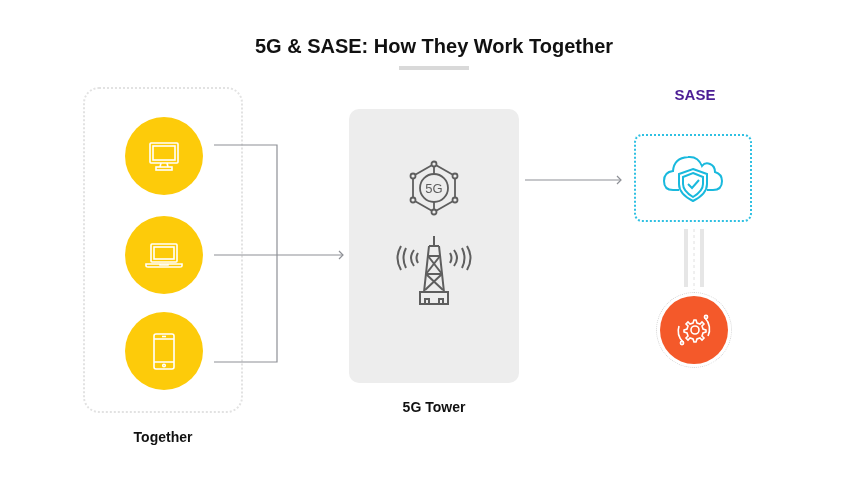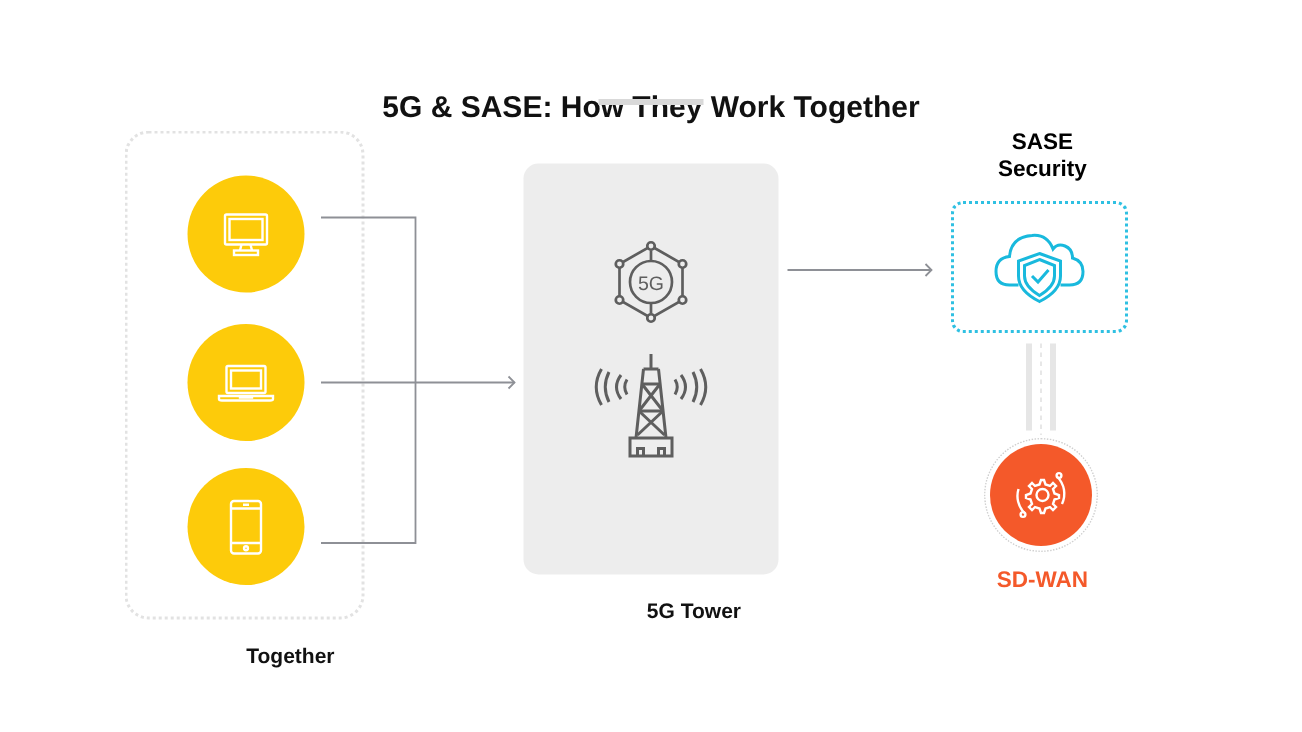--- a/index.html
+++ b/index.html
@@ -1,24 +1,24 @@
 <!DOCTYPE html>
 <html><head>
   <meta charset="utf-8">
   <style>
     html, body { margin:0; padding:0; background:#ffffff; }
     body { width:868px; height:488px; position:relative; overflow:hidden; font-family:"Liberation Sans", sans-serif; }
     .abs { position:absolute; }
-    .title { left:0; width:868px; top:35px; text-align:center; font-size:20px; font-weight:bold; color:#111;margin-top:26px; }
+    .title { left:0; width:868px; top:35px; text-align:center; font-size:20px; font-weight:bold; color:#111; }
     .title-bar { left:399px; top:66px; width:70px; height:4px; background:#d9d9d9; }
     .devices-box { left:83px; top:87px; width:160px; height:326px; border:2px dotted #e2e2e2; border-radius:16px; box-sizing:border-box; }
     .device-circle { width:78px; height:78px; border-radius:50%; background:#fdcb0a; display:flex; align-items:center; justify-content:center; }
-    .label { font-weight:bold; font-size:14px; color:#111; text-align:right; }
+    .label { font-weight:bold; font-size:14px; color:#111; text-align:center; }
     .tower-box { left:349px; top:109px; width:170px; height:274px; background:#ededed; border-radius:10px; }
-    .sase-title { left:630px; top:86px; width:130px; text-align:center; color:#000000; font-weight:bold; font-size:15px; line-height:18px; }
+    .sase-title { left:630px; top:86px; width:130px; text-align:center; color:#4c1d95; font-weight:bold; font-size:15px; line-height:18px; }
     .sase-box { left:634px; top:134px; width:118px; height:88px; border:2px dotted #2fc0e2; border-radius:8px; box-sizing:border-box; display:flex; align-items:center; justify-content:center; }
     .sdwan-ring { left:656px; top:292px; width:76px; height:76px; border-radius:50%; border:1.5px dotted #d0d0d0; box-sizing:border-box; display:flex; align-items:center; justify-content:center; }
     .sdwan-circle { width:68px; height:68px; border-radius:50%; background:#f4592a; display:flex; align-items:center; justify-content:center; }
     .sdwan-title { left:630px; top:378px; width:130px; text-align:center; color:#f4592a; font-weight:bold; font-size:15px; line-height:18px; }
   </style>
 </head>
 <body>
 
 <div class="abs title">5G &amp; SASE: How They Work Together</div>
 <div class="abs title-bar"></div>
@@ -89,21 +89,20 @@
   <path d="M58 16 Q64 24 58 32 M54 19 Q57 24 54 29"></path>
   <path d="M5 12 Q-2 24 5 36 M10 14 Q5 24 10 34"></path>
   <path d="M71 12 Q78 24 71 36 M66 14 Q71 24 66 34"></path>
   <rect x="24" y="58" width="28" height="12"></rect>
   <path d="M29 70 V65 h4 v5 M43 70 V65 h4 v5"></path>
 </svg>
 <div class="abs label" style="left:374px;top:399px;width:120px;">5G Tower</div>
 
 <div class="abs sase-title">
   <div>SASE</div>
-  <div>Security</div>
 </div>
 <div class="abs sase-box">
   <svg width="64" height="56" viewBox="0 0 64 56" fill="none" stroke="#19b9dd" stroke-width="2">
     <path d="M18 40 H12 Q3 40 3 31 Q3 22 12 21 Q13 8 27 7 Q37 6 41 16 Q44 12 49 14 Q54 16 54 22 Q61 24 61 31 Q61 40 52 40 H46"></path>
     <path d="M32 19 L46 24 V34 Q46 44 32 51 Q18 44 18 34 V24 Z"></path>
     <path d="M32 23 L42 27 V34 Q42 41 32 47 Q22 41 22 34 V27 Z"></path>
     <path d="M27 34 L31 38 L38 30"></path>
   </svg>
 </div>
 
@@ -113,14 +112,13 @@
       <path d="M20 10 l2 0 l1 3 l3 1 l2-2 l2 2 l-2 2 l1 3 l3 1 v2 l-3 1 l-1 3 l2 2 l-2 2 l-2-2 l-3 1 l-1 3 h-2 l-1-3 l-3-1 l-2 2 l-2-2 l2-2 l-1-3 l-3-1 v-2 l3-1 l1-3 l-2-2 l2-2 l2 2 l3-1 z"></path>
       <circle cx="21" cy="20" r="4"></circle>
       <path d="M31 8 A16 16 0 0 1 34 26"></path>
       <path d="M9 32 A16 16 0 0 1 5 16"></path>
       <circle cx="32" cy="7" r="1.6"></circle>
       <circle cx="8" cy="33" r="1.6"></circle>
     </svg>
   </div>
 </div>
 <div class="abs sdwan-title">
-  <div>SD-WAN</div>
 </div>
 
 </body></html>

